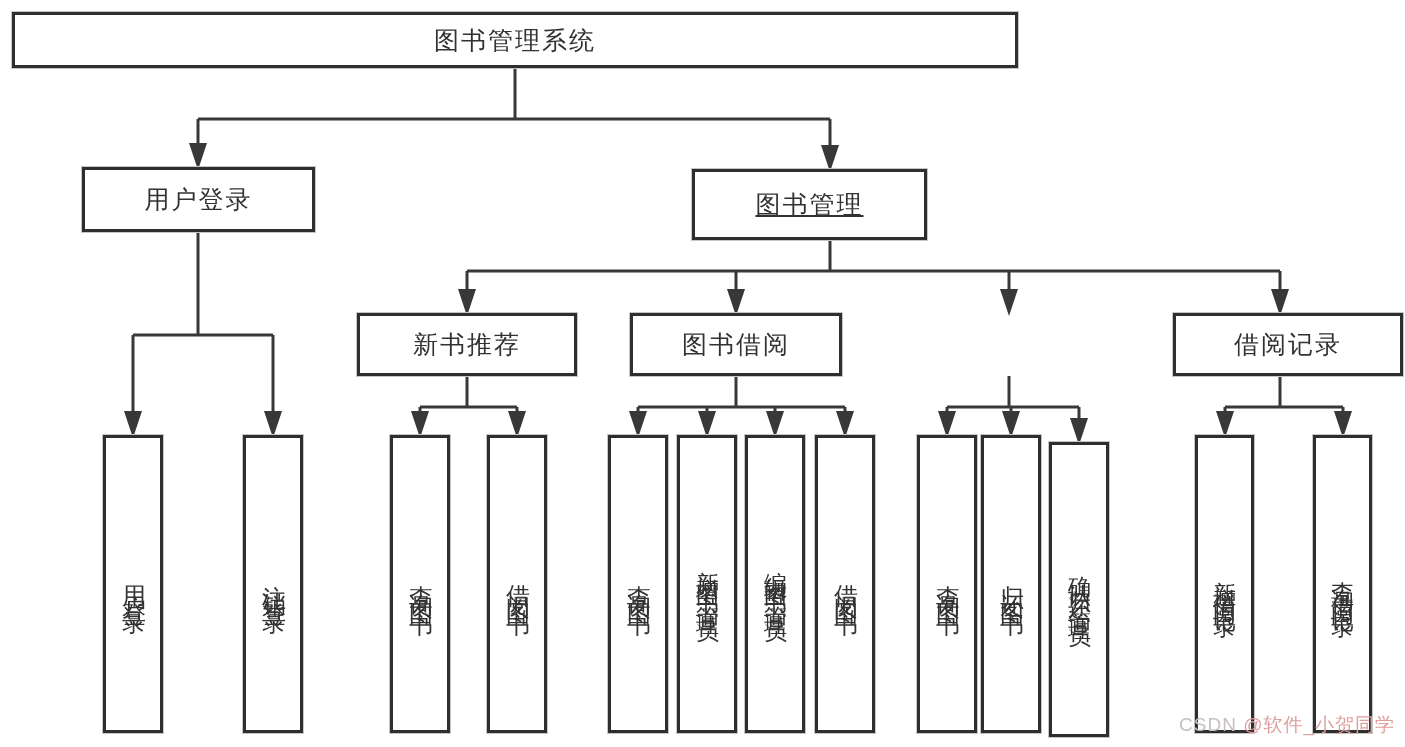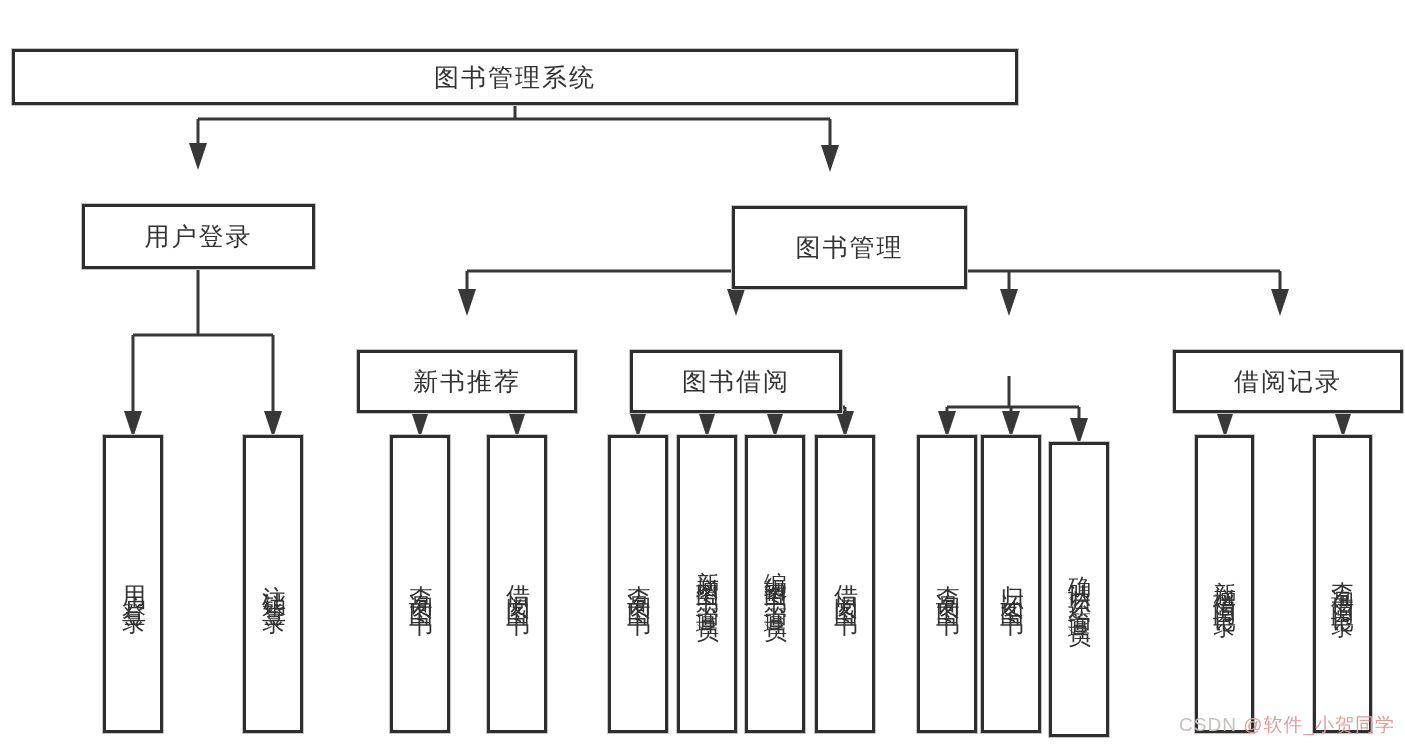--- a/index.html
+++ b/index.html
@@ -8,21 +8,21 @@
     font-family:"Liberation Sans","DejaVu Sans",sans-serif;overflow:hidden;
   }
   .wires{position:absolute;left:0;top:0;}
   .node{
     position:absolute;box-sizing:border-box;background:#ffffff;
     border:3px solid #2e2e2e;box-shadow:0 0 0 1px #c6c6c6;
     color:#323232;
   }
   .h-node{
     display:flex;align-items:center;justify-content:center;
-    font-size:25px;letter-spacing:2px;white-space:nowrap;margin-top:37px;
+    font-size:25px;letter-spacing:2px;white-space:nowrap;
   }
   .v-node{
     writing-mode:vertical-rl;text-orientation:upright;
     text-align:center;font-size:24px;letter-spacing:9px;
     line-height:52px;
   }
   .v-node.tight{letter-spacing:7px;font-size:23px;}
   .watermark{
     position:absolute;top:712px;right:10px;z-index:5;
     font-size:19px;white-space:nowrap;letter-spacing:1px;
@@ -64,21 +64,21 @@
       <path d="M1002,411 L1020,411 L1011,438 Z"></path>
       <path d="M1070,418 L1088,418 L1079,445 Z"></path>
       <path d="M1216,411 L1234,411 L1225,438 Z"></path>
       <path d="M1334,411 L1352,411 L1343,438 Z"></path>
     </g>
   </svg>
 
   <div class="node h-node" style="left:12px;top:12px;width:1006px;height:56px;">图书管理系统</div>
 
   <div class="node h-node" style="left:82px;top:167px;width:233px;height:65px;">用户登录</div>
-  <div class="node h-node" style="left:732px;top:169px;width:235px;height:83px;">图书管理</div>
+  <div class="node h-node" style="left:692px;top:169px;width:235px;height:71px;text-decoration:underline;">图书管理</div>
 
   <div class="node h-node" style="left:630px;top:313px;width:212px;height:63px;">图书借阅</div>
   <div class="node h-node" style="left:357px;top:313px;width:220px;height:63px;">新书推荐</div>
   <div class="node h-node" style="left:1173px;top:313px;width:230px;height:63px;">借阅记录</div>
 
   <div class="node v-node" style="left:103px;top:435px;width:60px;height:298px;">用户登录</div>
   <div class="node v-node" style="left:243px;top:435px;width:60px;height:298px;">注销登录</div>
 
   <div class="node v-node" style="left:390px;top:435px;width:60px;height:298px;">查询图书</div>
   <div class="node v-node" style="left:487px;top:435px;width:60px;height:298px;">借阅图书</div>

